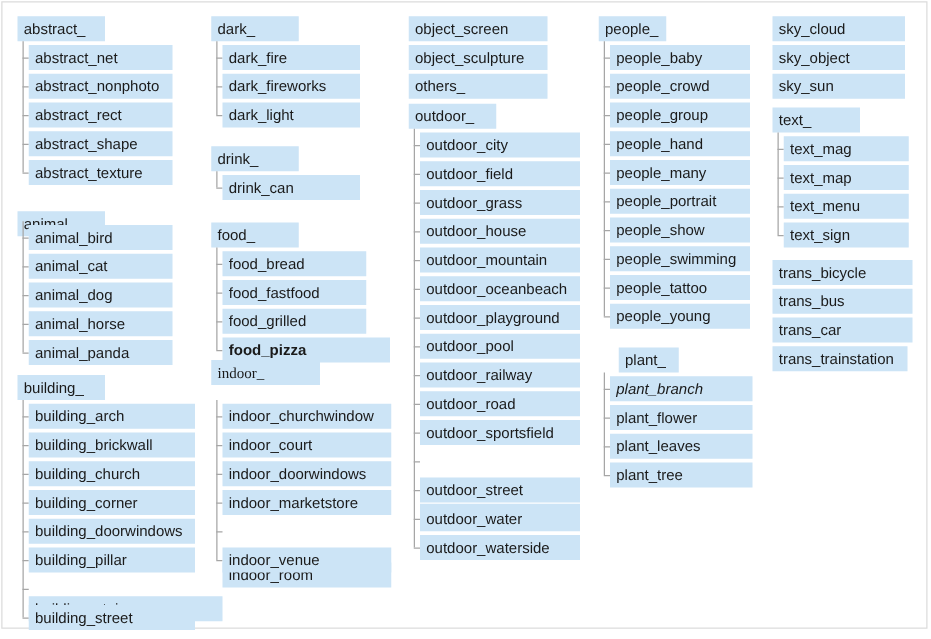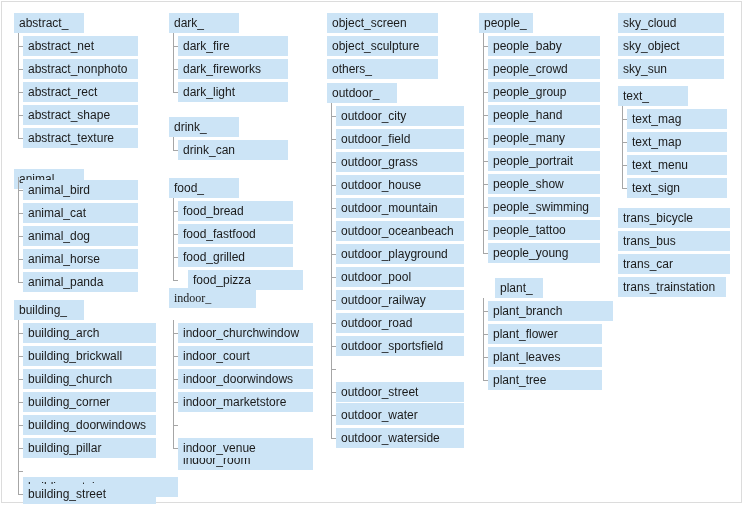--- a/index.html
+++ b/index.html
@@ -118,21 +118,21 @@
         <div class="item" style="top: 140px; left: 9px; width: 110px;">drink_can</div>
         <div class="item" style="top: 178px; left: 0px; width: 70px;">food_</div>
         <div class="vline" style="left: 4px; top: 198px; height: 82px;"></div>
         <div class="tick" style="left: 4px; top: 211px; width: 5px;"></div>
         <div class="item" style="top: 201px; left: 9px; width: 115px;">food_bread</div>
         <div class="tick" style="left: 4px; top: 234px; width: 5px;"></div>
         <div class="item" style="top: 224px; left: 9px; width: 115px;">food_fastfood</div>
         <div class="tick" style="left: 4px; top: 257px; width: 5px;"></div>
         <div class="item" style="top: 247px; left: 9px; width: 115px;">food_grilled</div>
         <div class="tick" style="left: 4px; top: 280px; width: 5px;"></div>
-        <div class="item" style="top: 270px; left: 19px; width: 115px;">food_pizza</div>
+        <div class="item" style="top: 270px; left: 9px; width: 134px; font-weight: bold;">food_pizza</div>
         <div class="item" style="top: 288px; left: 0px; width: 87px; font-family: Liberation Serif, serif;">indoor_</div>
         <div class="vline" style="left: 4px; top: 320px; height: 128px;"></div>
         <div class="tick" style="left: 4px; top: 333px; width: 5px;"></div>
         <div class="item" style="top: 323px; left: 9px; width: 135px;">indoor_churchwindow</div>
         <div class="tick" style="left: 4px; top: 356px; width: 5px;"></div>
         <div class="item" style="top: 346px; left: 9px; width: 135px;">indoor_court</div>
         <div class="tick" style="left: 4px; top: 379px; width: 5px;"></div>
         <div class="item" style="top: 369px; left: 9px; width: 135px;">indoor_doorwindows</div>
         <div class="tick" style="left: 4px; top: 402px; width: 5px;"></div>
         <div class="item" style="top: 392px; left: 9px; width: 135px;">indoor_marketstore</div>
@@ -197,21 +197,21 @@
         <div class="item" style="top: 174px; left: 9px; width: 112px;">people_show</div>
         <div class="tick" style="left: 4px; top: 207px; width: 5px;"></div>
         <div class="item" style="top: 197px; left: 9px; width: 112px;">people_swimming</div>
         <div class="tick" style="left: 4px; top: 230px; width: 5px;"></div>
         <div class="item" style="top: 220px; left: 9px; width: 112px;">people_tattoo</div>
         <div class="tick" style="left: 4px; top: 253px; width: 5px;"></div>
         <div class="item" style="top: 243px; left: 9px; width: 112px;">people_young</div>
         <div class="item" style="top: 278px; left: 16px; width: 48px;">plant_</div>
         <div class="vline" style="left: 4px; top: 298px; height: 82px;"></div>
         <div class="tick" style="left: 4px; top: 311px; width: 5px;"></div>
-        <div class="item" style="top: 301px; left: 9px; width: 125px;">plant_branch</div>
+        <div class="item" style="top: 301px; left: 9px; width: 114px; font-style: italic;">plant_branch</div>
         <div class="tick" style="left: 4px; top: 334px; width: 5px;"></div>
         <div class="item" style="top: 324px; left: 9px; width: 114px;">plant_flower</div>
         <div class="tick" style="left: 4px; top: 357px; width: 5px;"></div>
         <div class="item" style="top: 347px; left: 9px; width: 114px;">plant_leaves</div>
         <div class="tick" style="left: 4px; top: 380px; width: 5px;"></div>
         <div class="item" style="top: 370px; left: 9px; width: 114px;">plant_tree</div>
       </div>
       <div class="col" style="left: 618px;">
         <div class="item" style="top: 13px; left: 0px; width: 106px;">sky_cloud</div>
         <div class="item" style="top: 36px; left: 0px; width: 106px;">sky_object</div>

